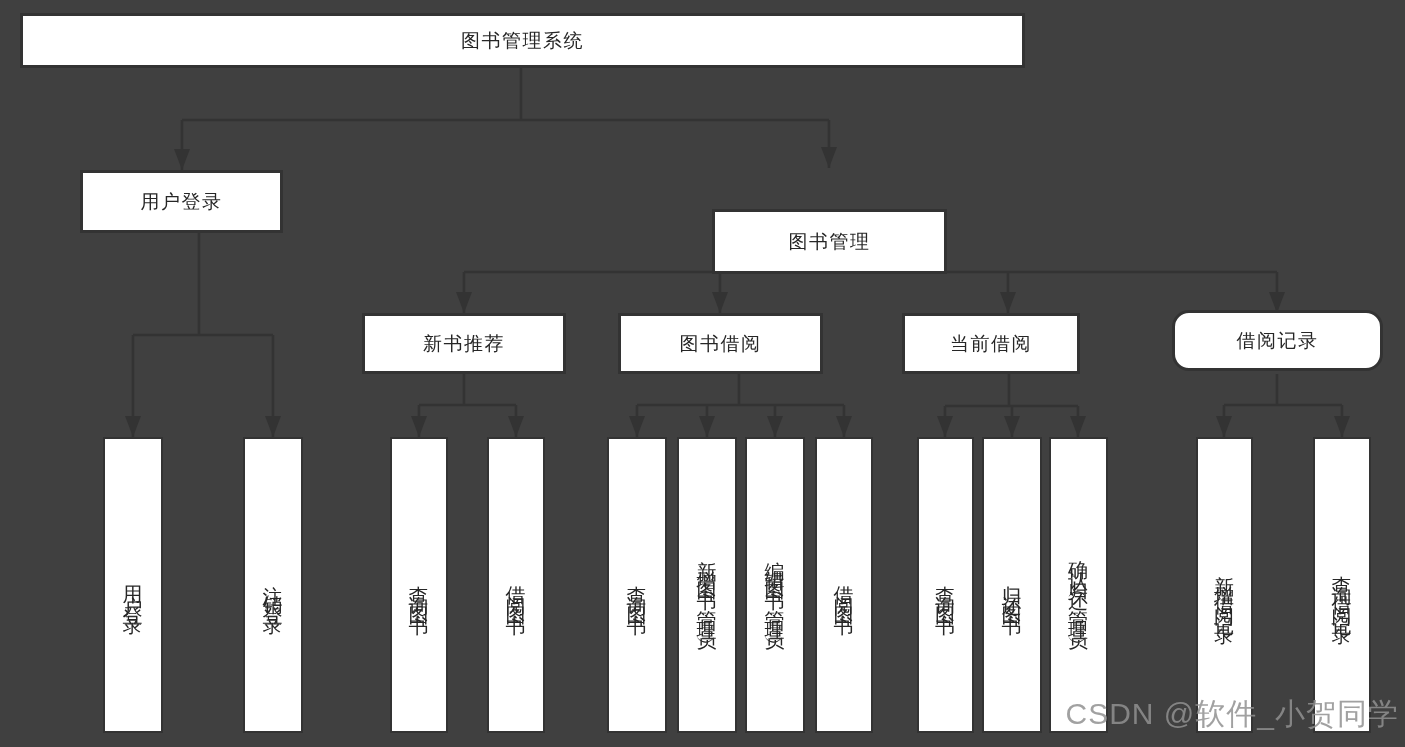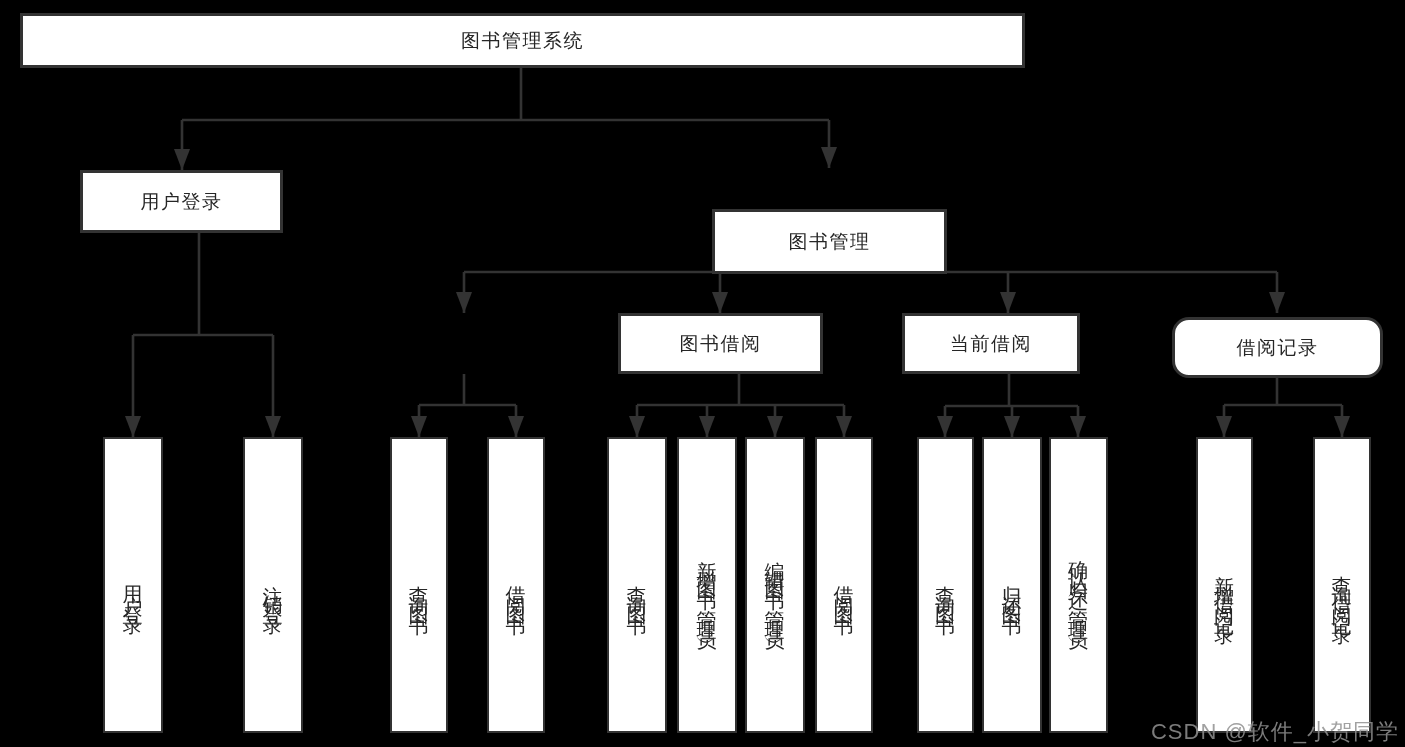--- a/index.html
+++ b/index.html
@@ -1,20 +1,20 @@
 <!DOCTYPE html>
 <html><head>
 <meta charset="utf-8">
 <style>
   html, body { margin: 0; padding: 0; background: #ffffff; }
   .canvas {
     position: relative;
     width: 1405px;
     height: 747px;
-    background: #000000;
+    background: #404040;
     font-family: "Liberation Sans", "DejaVu Sans", sans-serif;
     overflow: hidden;
   }
   svg.edges {
     position: absolute;
     left: 0; top: 0;
     width: 1405px; height: 747px;
   }
   .box {
     position: absolute;
@@ -33,22 +33,22 @@
     text-orientation: mixed;
     font-size: 20px;
     letter-spacing: 10px;
     line-height: 1;
     padding-top: 10px;
     white-space: nowrap;
   }
   .watermark {
     position: absolute;
     right: 6px;
-    bottom: 0;
-    font-size: 22px;
+    bottom: 12px;
+    font-size: 30px;
     color: rgba(145,145,145,0.85);
     letter-spacing: 1px;
     z-index: 5;
     margin-top: 20px;
   }
 </style>
 </head>
 <body>
 
 <div class="canvas">
@@ -121,27 +121,30 @@
     <span>图书管理系统</span>
   </div>
 
   <div class="box hbox" style="left:80px; top:170px; width:203px; height:63px;">
     <span>用户登录</span>
   </div>
   <div class="box hbox" style="left:712px; top:168px; width:235px; height:65px;margin-top:41px;">
     <span>图书管理</span>
   </div>
 
+  <div class="box hbox" style="left:362px; top:313px; width:204px; height:61px;">
+    <span>新书推荐</span>
+  </div>
   <div class="box hbox" style="left:618px; top:313px; width:205px; height:61px;align-items:center;">
     <span>图书借阅</span>
   </div>
   <div class="box hbox" style="left:902px; top:313px; width:178px; height:61px;">
     <span>当前借阅</span>
   </div>
-  <div class="box hbox" style="left:1172px; top:317px; width:211px; height:61px;border-radius:17px;">
+  <div class="box hbox" style="left:1172px; top:310px; width:211px; height:61px;border-radius:17px;">
     <span>借阅记录</span>
   </div>
 
   <div class="box leaf" style="left:103px; width:60px;">
     <span class="vtext">用户登录</span>
   </div>
   <div class="box leaf" style="left:243px; width:60px;">
     <span class="vtext">注销登录</span>
   </div>
 

